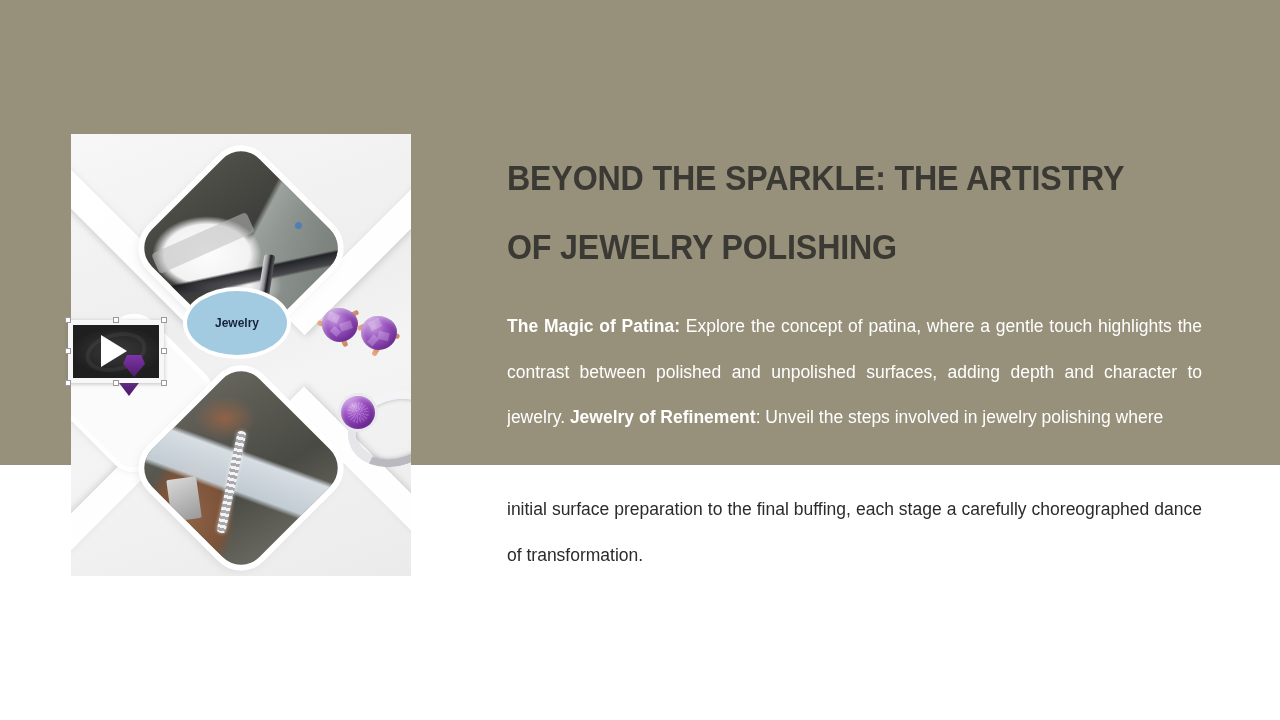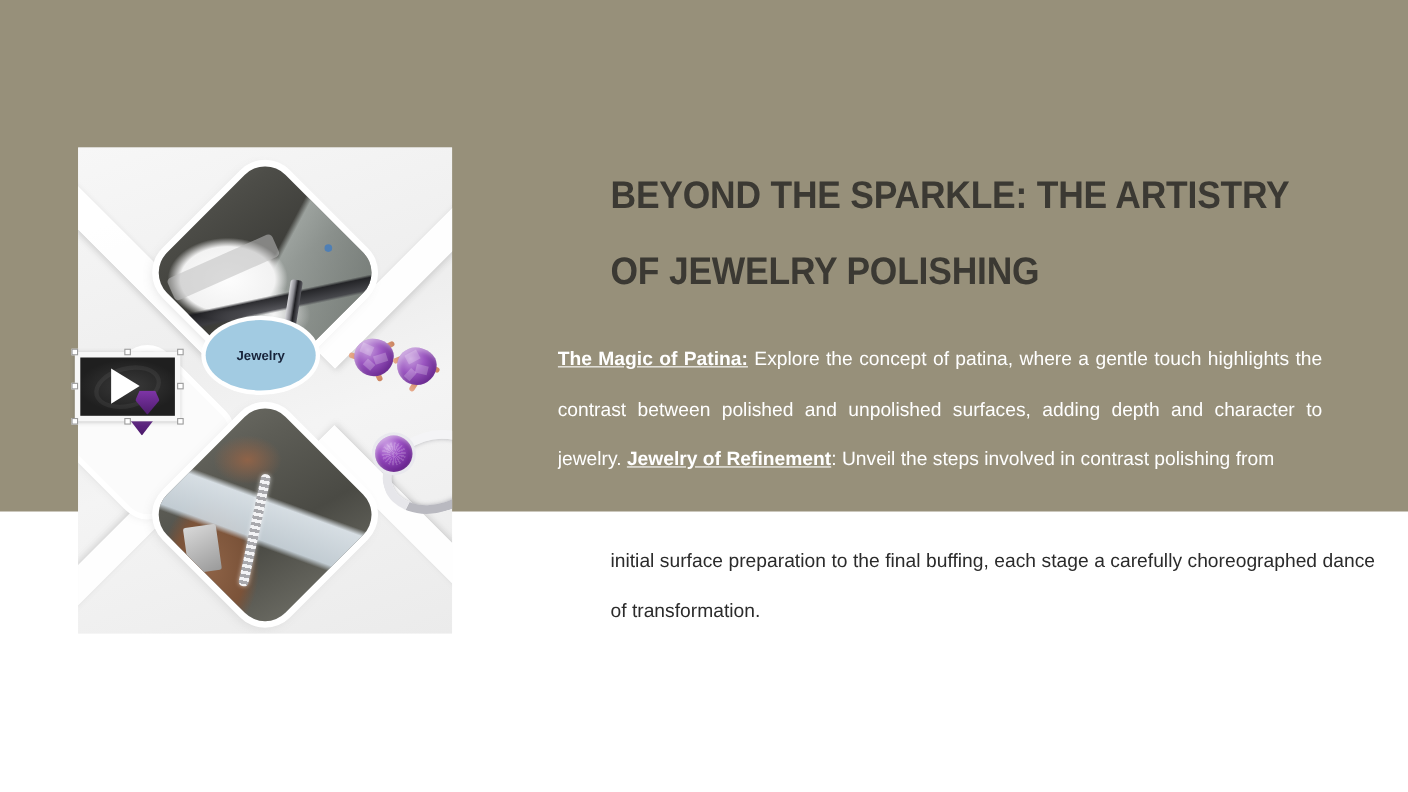--- a/index.html
+++ b/index.html
@@ -27,21 +27,20 @@
   }
 
   
   #content-column {
     position: absolute;
     left: 507px;
     top: 0;
     width: 695px;
     height: 720px;
     z-index: 3;
-    margin-left: 48px;
   }
 
   #slide-title {
     position: absolute;
     left: 0;
     top: 143px;
     width: 695px;
     font-size: 35px;
     line-height: 69px;
     font-weight: bold;
@@ -80,21 +79,21 @@
     position: absolute;
     left: 0;
     top: 304px;
     width: 695px;
     color: #ffffff;
     font-size: 17.5px;
     line-height: 45.5px;
     text-align: justify;
     font-stretch: condensed;
   }
-  #para-one .lead { font-weight: bold; text-decoration: underline; }
+  #para-one .lead { font-weight: bold; }
 
   
   #para-two {
     top: 487px;
     color: #2b2b2b;
   }
   #para-three {
     top: 578px;
     color: #151515;
   }
@@ -481,15 +480,15 @@
   <h1 id="slide-title">BEYOND THE SPARKLE: THE ARTISTRY OF JEWELRY POLISHING</h1>
 
   <p class="body-block" id="para-two">
     <span>initial surface preparation to the final buffing, each stage a carefully choreographed dance of transformation.</span>
   </p>
 
 </div>
 
 <div id="para-one-wrap">
   <p id="para-one">
-    <span class="lead">The Magic of Patina:</span><span> Explore the concept of patina, where a gentle touch highlights the contrast between polished and unpolished surfaces, adding depth and character to jewelry. </span><span class="lead">Jewelry of Refinement</span><span>: Unveil the steps involved in contrast polishing from</span>
+    <span class="lead">The Magic of Patina:</span><span> Explore the concept of patina, where a gentle touch highlights the contrast between polished and unpolished surfaces, adding depth and character to jewelry. </span><span class="lead">Jewelry of Refinement</span><span>: Unveil the steps involved in jewelry polishing where</span>
   </p>
 </div>
 
 </body></html>

